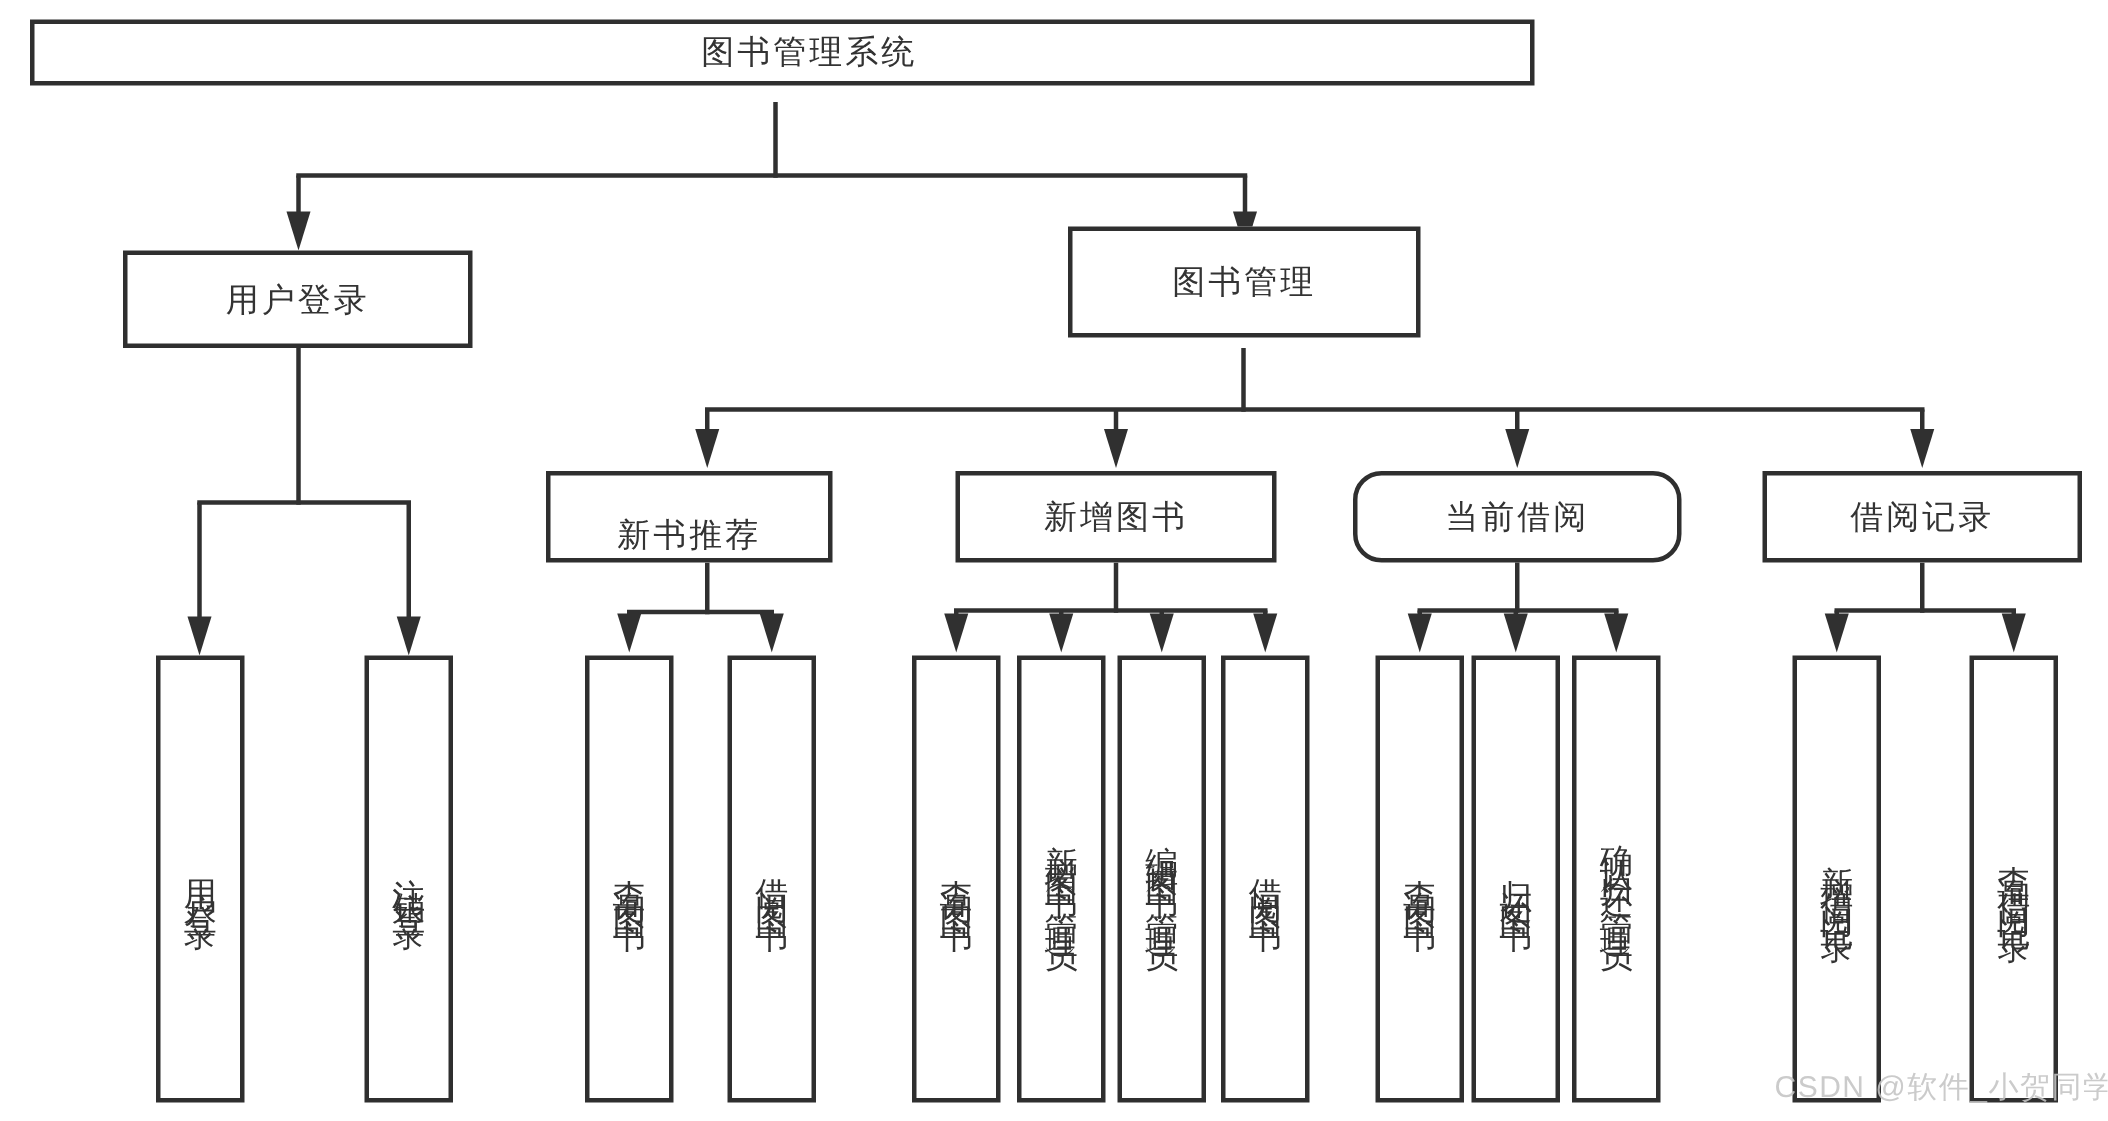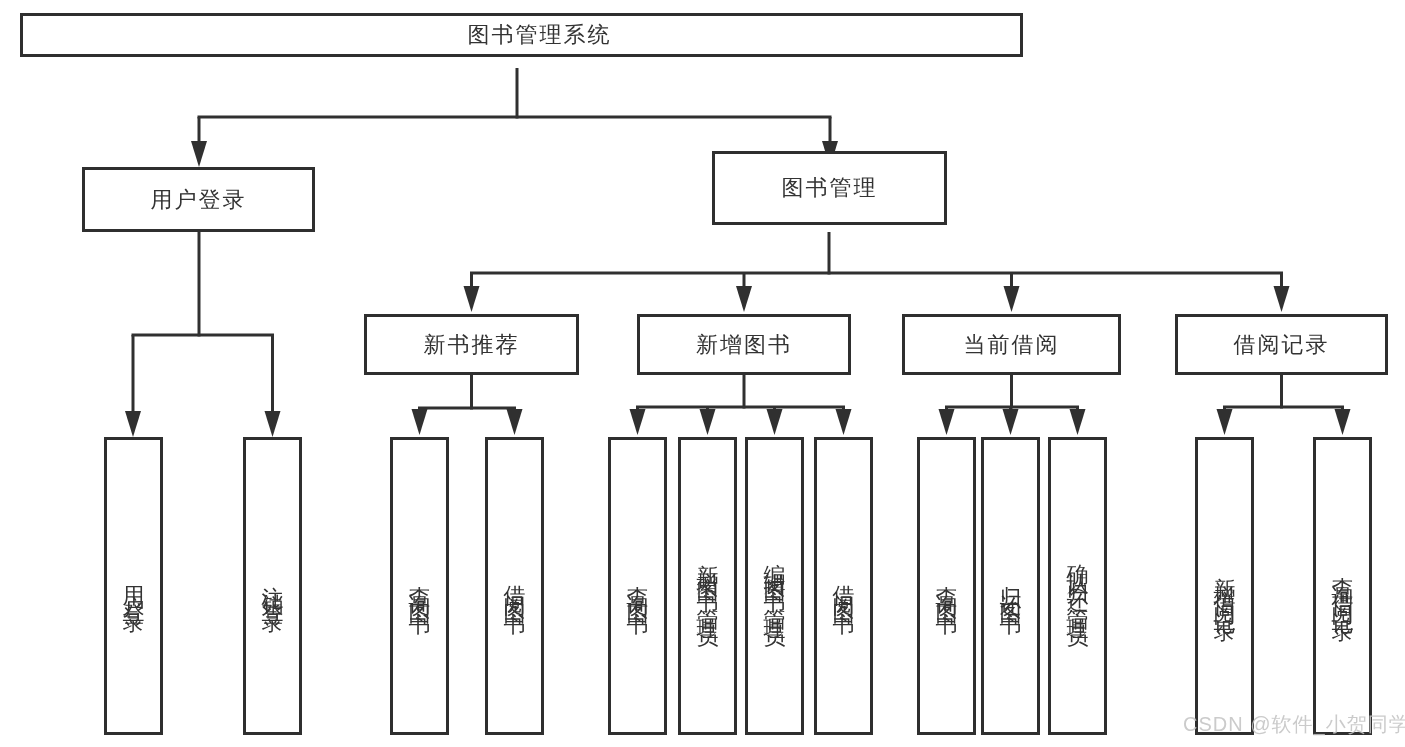--- a/index.html
+++ b/index.html
@@ -23,23 +23,23 @@
     top:437px;width:59px;height:298px;
     display:flex;align-items:center;justify-content:center;overflow:hidden;
   }
   .vtext{
     writing-mode:vertical-rl;text-orientation:mixed;
     font-size:22px;line-height:1;letter-spacing:9px;color:var(--text);white-space:nowrap;
   }
   .root{left:20px;top:13px;width:1003px;height:44px;padding-left:36px;}
   .n-user{left:82px;top:167px;width:233px;height:65px;}
   .n-mgmt{left:712px;top:151px;width:235px;height:74px;}
-  .n-l3-0{left:364px;top:314px;width:215px;height:61px;}
+  .n-l3-0{left:364px;top:314px;width:191px;height:61px;align-items:flex-end;}
   .n-l3-1{left:637px;top:314px;width:214px;height:61px;}
-  .n-l3-2{left:902px;top:314px;width:219px;height:61px;}
+  .n-l3-2{left:902px;top:314px;width:219px;height:61px;border-radius:19px;}
   .n-l3-3{left:1175px;top:314px;width:213px;height:61px;}
   .lf-0{left:104px;}  .lf-1{left:243px;}
   .lf-2{left:390px;}  .lf-3{left:485px;}
   .lf-4{left:608px;}  .lf-5{left:678px;}
   .lf-6{left:745px;}  .lf-7{left:814px;}
   .lf-8{left:917px;}  .lf-9{left:981px;}
   .lf-10{left:1048px;}
   .lf-11{left:1195px;} .lf-12{left:1313px;}
   .watermark{
     position:absolute;left:1183px;top:711px;z-index:3;

